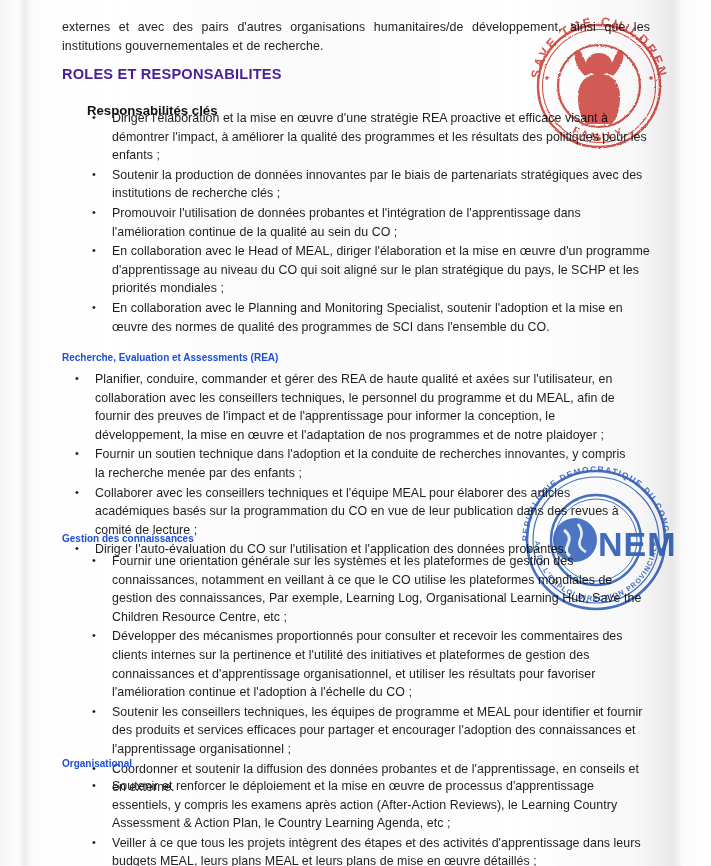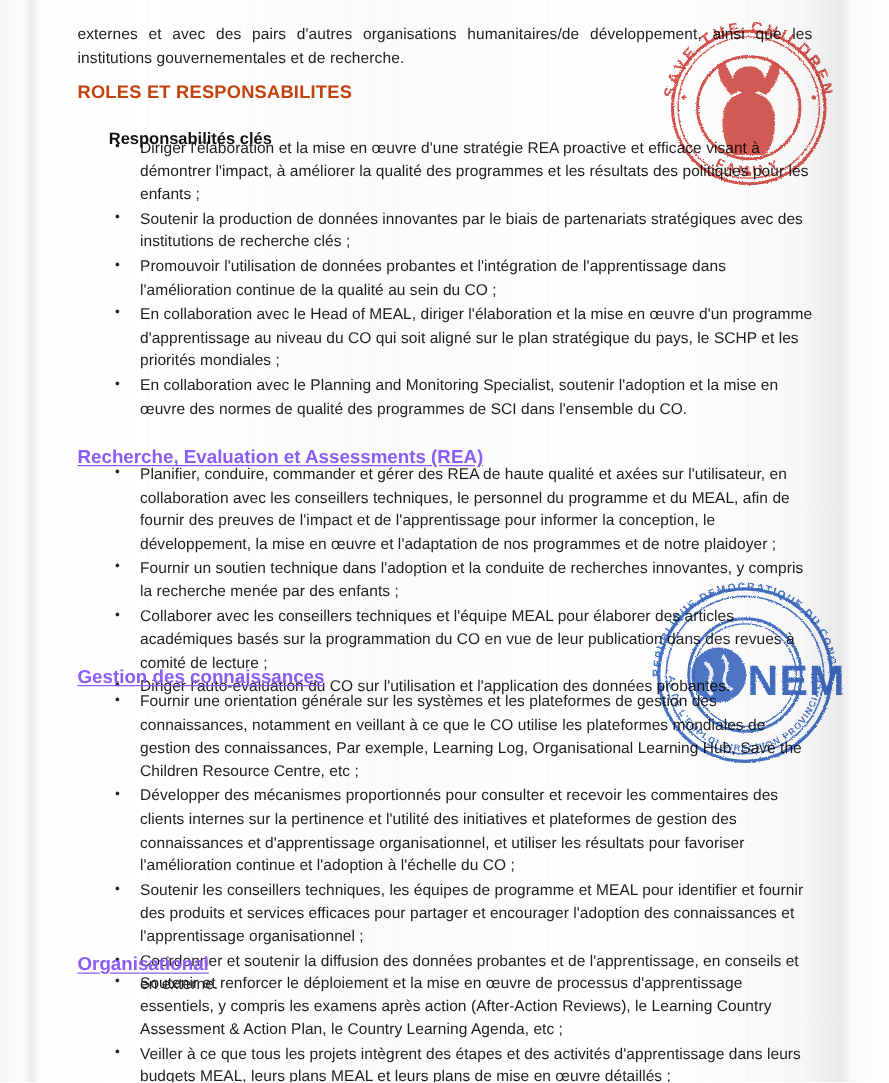--- a/index.html
+++ b/index.html
@@ -63,34 +63,33 @@
     line-height: 19px;
     text-align: justify;
     color: #1e1e1e;
     letter-spacing: .1px;
   }
   .h1 {
     position: absolute;
     font-size: 14.6px;
     font-weight: bold;
     letter-spacing: .2px;
-    color: #c2410c;
+    color: #4c1d95;
   }
   .h2 {
     position: absolute;
     font-size: 13.2px;
     font-weight: bold;
     color: #111;
   }
   .h3 {
     position: absolute;
-    font-size: 15px;
+    font-size: 10px;
     font-weight: bold;
-    color: #8b5cf6;
-    text-decoration: underline;
+    color: #1d4ed8;
     text-underline-offset: 2px;
   }
   ul.blist {
     position: absolute;
     margin: 0;
     padding: 0;
     list-style: none;
   }
   ul.blist > li {
     position: relative;
@@ -228,21 +227,21 @@
     <ul class="blist" style="left:85px; top:109px; width:570px;">
       <li>Diriger l'élaboration et la mise en œuvre d'une stratégie REA proactive et efficace visant à démontrer l'impact, à améliorer la qualité des programmes et les résultats des politiques pour les enfants ;</li>
       <li>Soutenir la production de données innovantes par le biais de partenariats stratégiques avec des institutions de recherche clés ;</li>
       <li>Promouvoir l'utilisation de données probantes et l'intégration de l'apprentissage dans l'amélioration continue de la qualité au sein du CO ;</li>
       <li>En collaboration avec le Head of MEAL, diriger l'élaboration et la mise en œuvre d'un programme d'apprentissage au niveau du CO qui soit aligné sur le plan stratégique du pays, le SCHP et les priorités mondiales ;</li>
       <li>En collaboration avec le Planning and Monitoring Specialist, soutenir l'adoption et la mise en œuvre des normes de qualité des programmes de SCI dans l'ensemble du CO.</li>
     </ul>
 
     <h3 class="h3" style="left:62px; top:342px;">Recherche, Evaluation et Assessments (REA)</h3>
 
-    <ul class="blist" style="left:85px; top:370px; width:570px;">
+    <ul class="blist" style="left:68px; top:370px; width:570px;">
       <li>Planifier, conduire, commander et gérer des REA de haute qualité et axées sur l'utilisateur, en collaboration avec les conseillers techniques, le personnel du programme et du MEAL, afin de fournir des preuves de l'impact et de l'apprentissage pour informer la conception, le développement, la mise en œuvre et l'adaptation de nos programmes et de notre plaidoyer ;</li>
       <li>Fournir un soutien technique dans l'adoption et la conduite de recherches innovantes, y compris la recherche menée par des enfants ;</li>
       <li>Collaborer avec les conseillers techniques et l'équipe MEAL pour élaborer des articles académiques basés sur la programmation du CO en vue de leur publication dans des revues à comité de lecture ;</li>
       <li>Diriger l'auto-évaluation du CO sur l'utilisation et l'application des données probantes.</li>
     </ul>
 
     <h3 class="h3" style="left:62px; top:505px;margin-top:28px;">Gestion des connaissances</h3>
 
     <ul class="blist" style="left:85px; top:552px; width:570px;">
       <li>Fournir une orientation générale sur les systèmes et les plateformes de gestion des connaissances, notamment en veillant à ce que le CO utilise les plateformes mondiales de gestion des connaissances, Par exemple, Learning Log, Organisational Learning Hub, Save the Children Resource Centre, etc ;</li>

